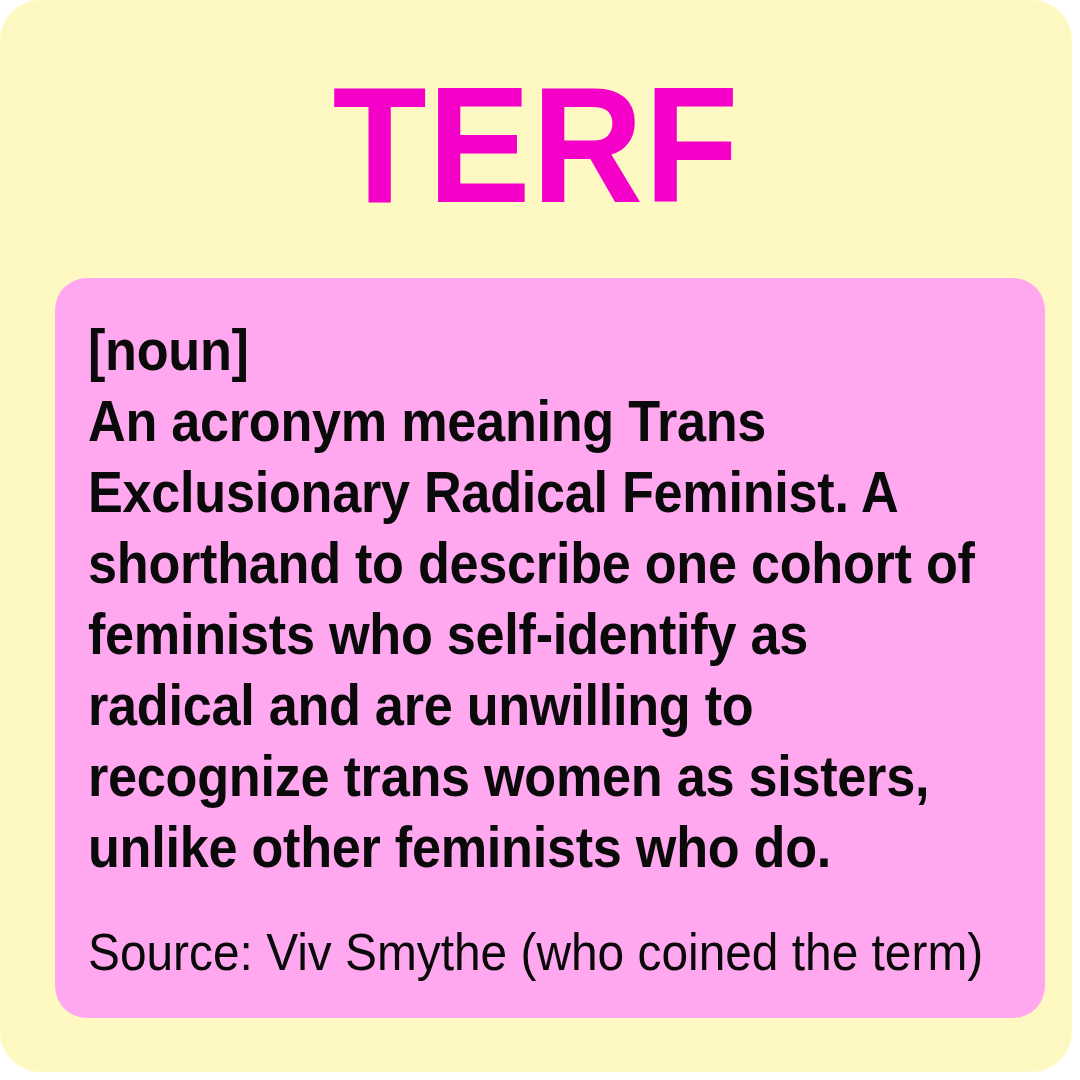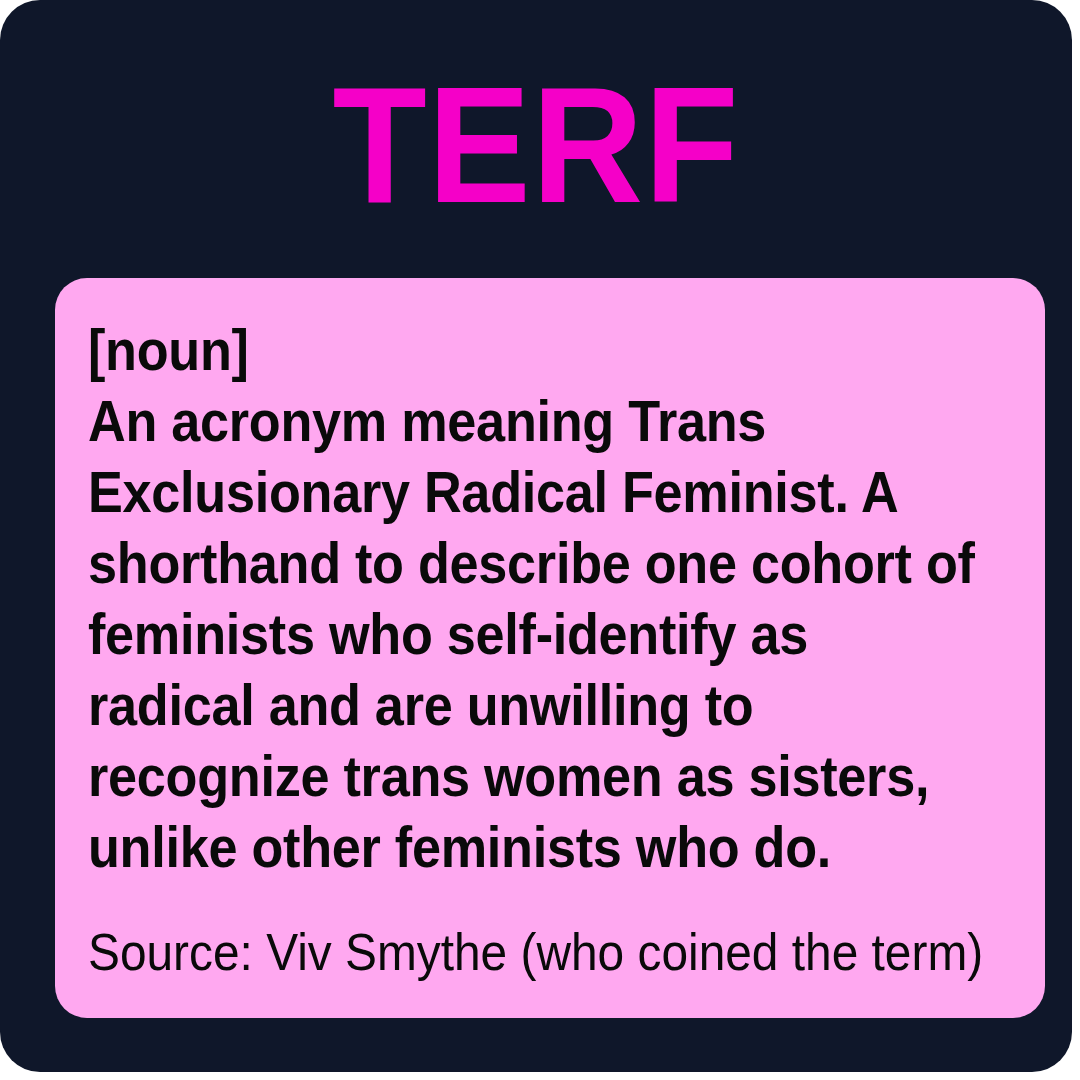--- a/index.html
+++ b/index.html
@@ -15,21 +15,21 @@
     font-family: "Liberation Sans", "DejaVu Sans", sans-serif;
   }
 
   
   #card {
     position: absolute;
     left: 0px;
     top: 0px;
     width: 1072px;
     height: 1072px;
-    background: #0f172a;
+    background: #fef9c3;
     border-radius: 40px;
     box-sizing: border-box;
   }
 
   
   #title {
     position: absolute;
     left: 0px;
     top: 62px;
     width: 1072px;

